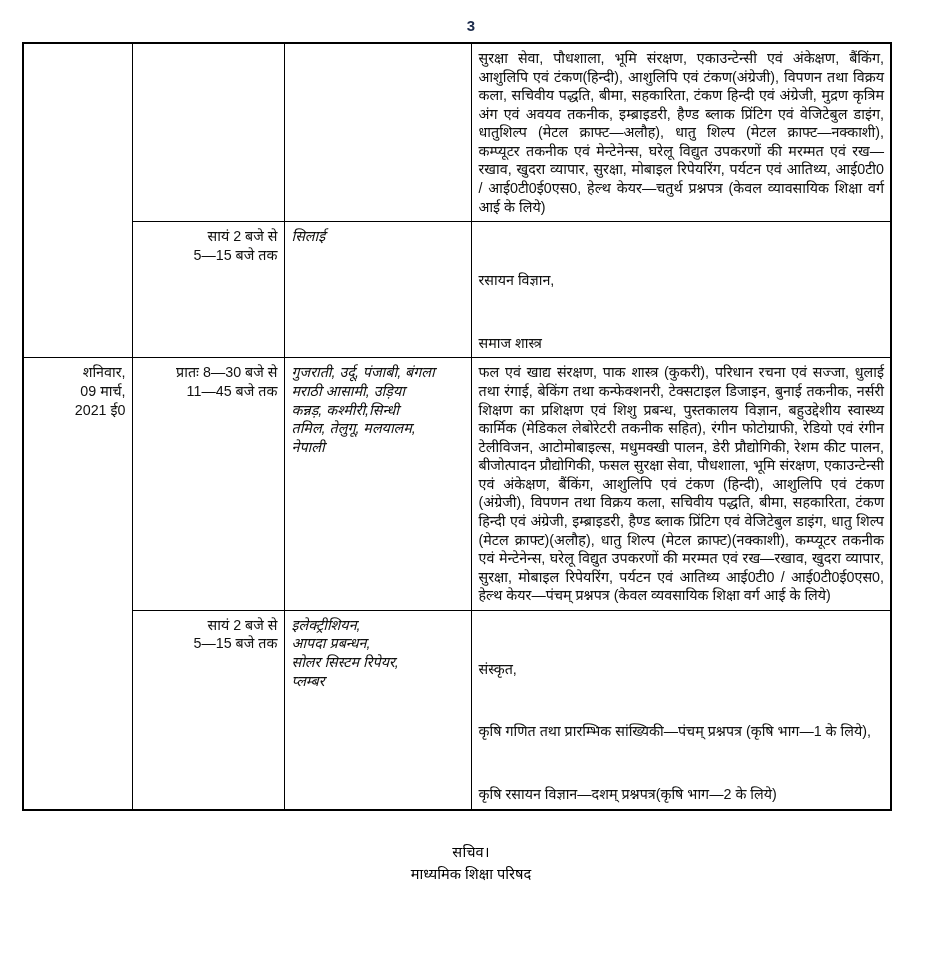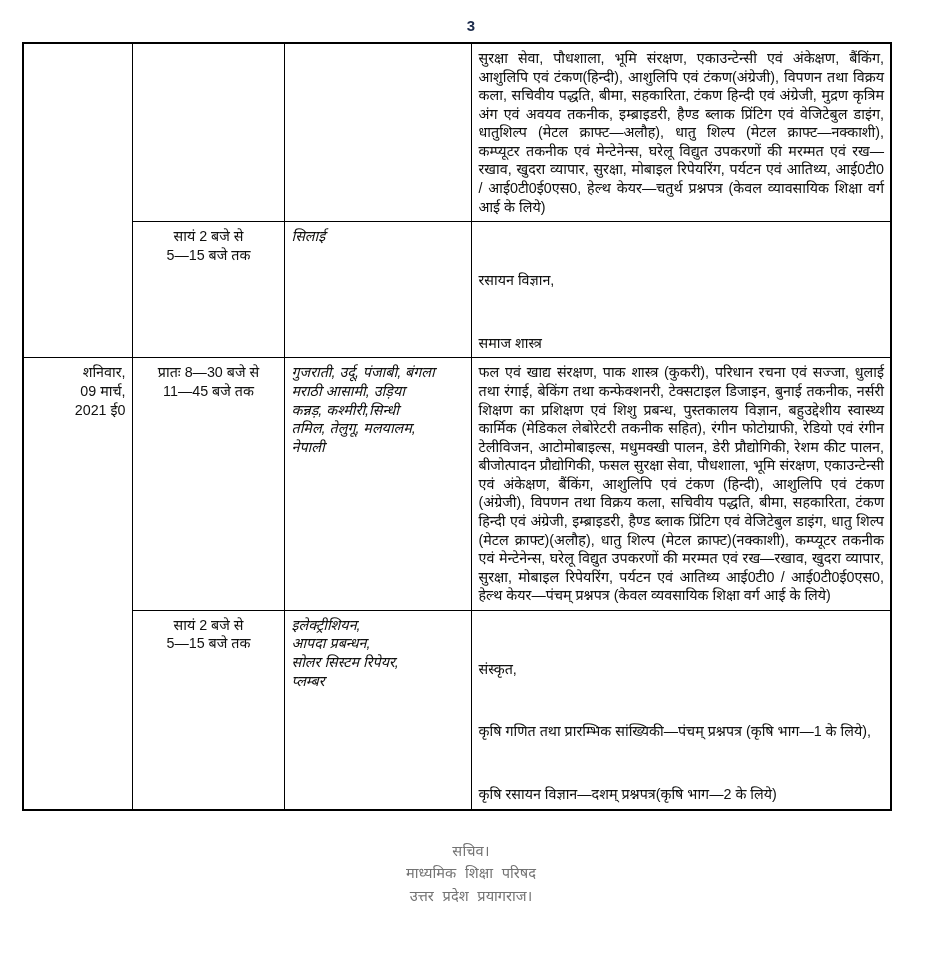--- a/index.html
+++ b/index.html
@@ -52,21 +52,21 @@
   col.c-date { width: 109px; }
   col.c-time { width: 152px; }
   col.c-lang { width: 187px; }
   col.c-subj { width: 420px; }
 
   td.date-cell {
     text-align: right;
     border-right-width: 2.5px;
   }
   td.time-cell {
-    text-align: center;
+    text-align: right;
     border-right-width: 1.5px;
   }
   td.lang-cell {
     text-align: left;
     border-right-width: 2.5px;
     font-style: italic;
   }
   td.subj-cell {
     text-align: justify;
     text-justify: inter-word;
@@ -81,22 +81,21 @@
   .date-cell .dline { display: block; }
   .time-cell .tline { display: block; }
   .lang-cell .lline { display: block; }
   .subj-cell .sline { display: block; margin-top: 44px; }
 
   .footer {
     margin-top: 30px;
     text-align: center;
     font-size: 14.6px;
     line-height: 1.55;
-    color: #737373;
-    font-family: Liberation Mono, monospace;
+    color: #000000;
   }
   .footer .fline {
     display: block;
   }
   .footer .f-secretary {
     letter-spacing: 0.2px;
   }
 </style>
 </head>
 <body>
@@ -174,16 +173,15 @@
           </td>
         </tr>
 
       </tbody>
     </table>
   </div>
 
   <div class="footer">
     <span class="fline f-secretary">सचिव।</span>
     <span class="fline">माध्यमिक शिक्षा परिषद</span>
-    <span class="fline">उत्तर प्रदेश प्रयागराज।</span>
   </div>
 
 </div>
 
 </body></html>

